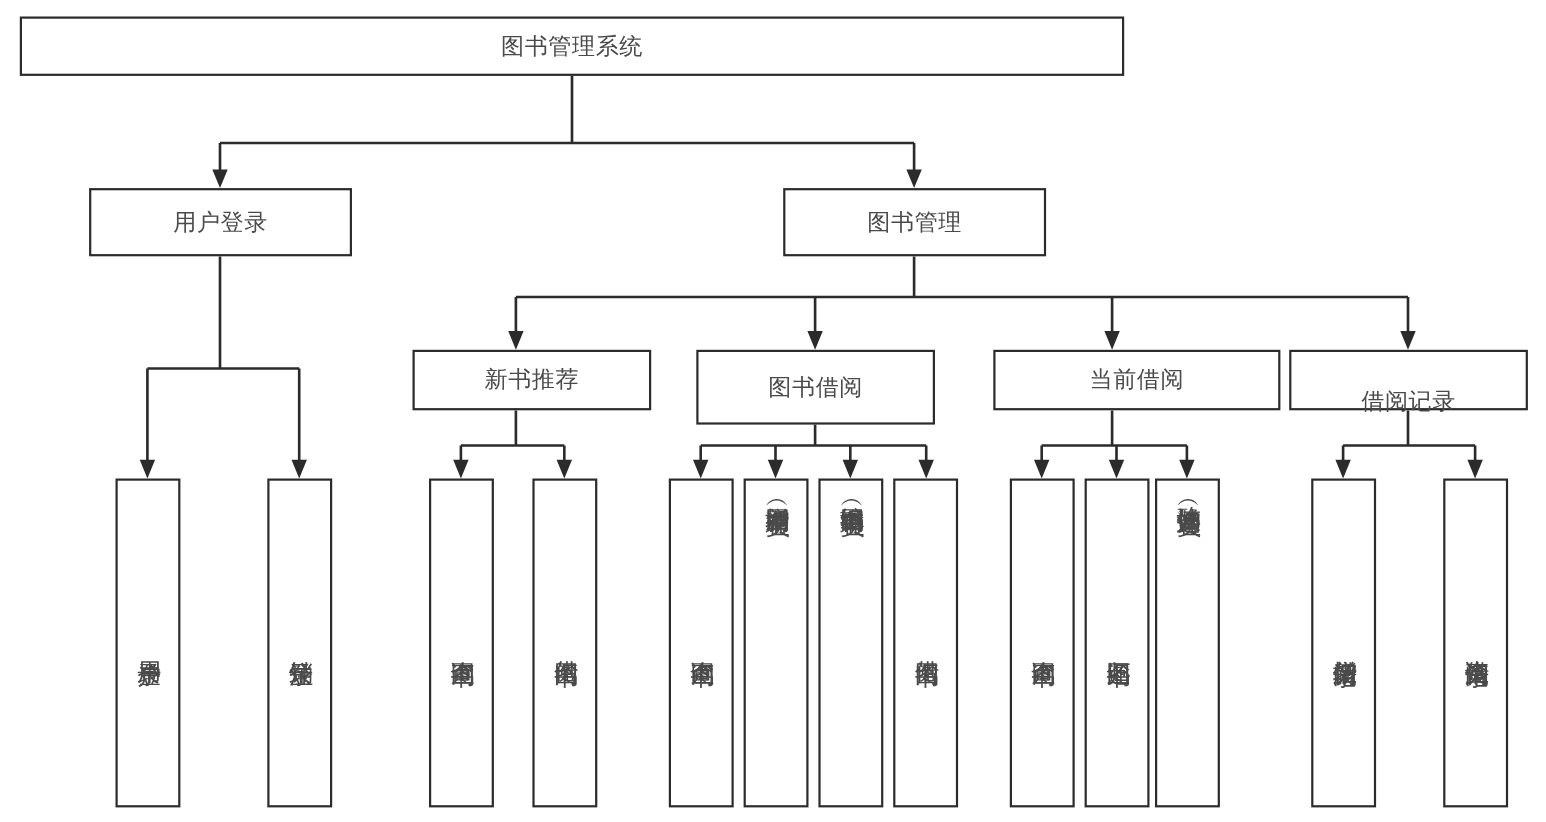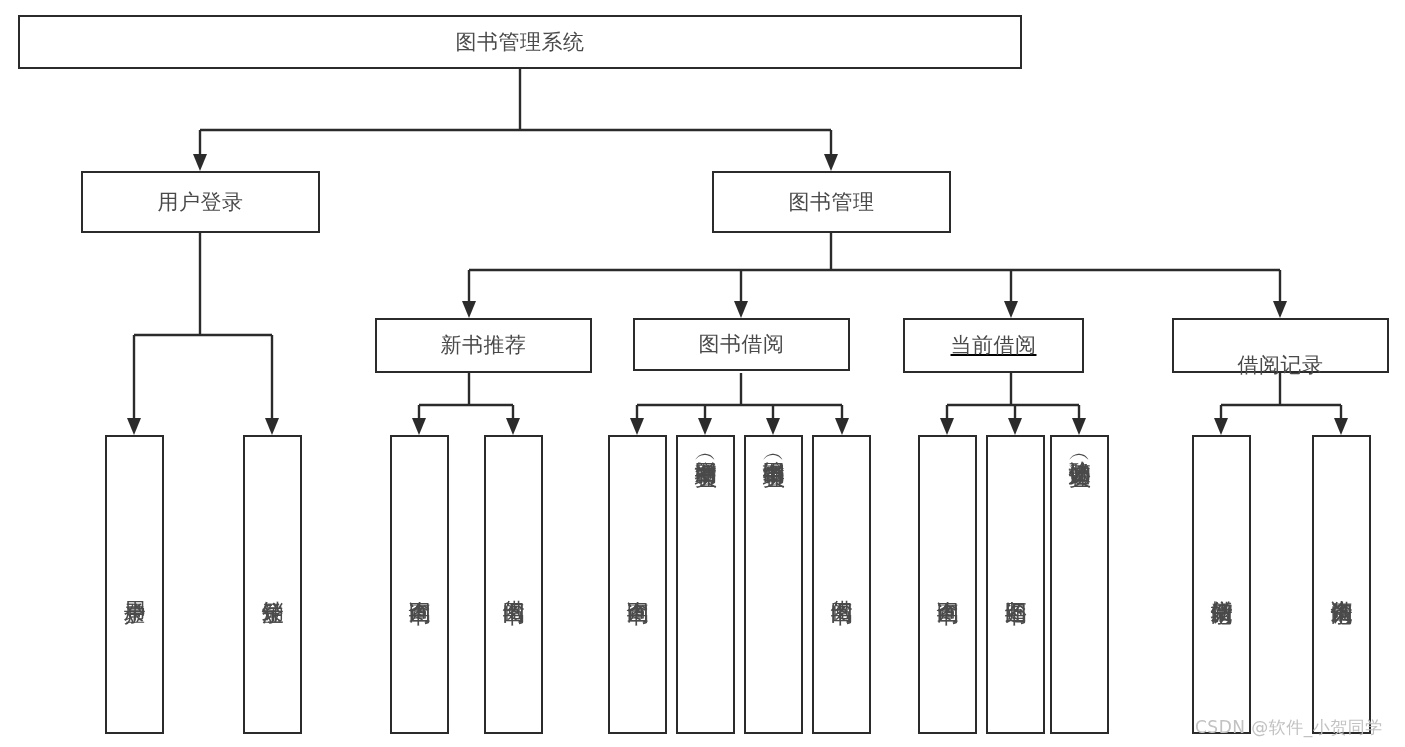--- a/index.html
+++ b/index.html
@@ -135,24 +135,24 @@
       </div>
       <div class="node" style="left: 81px; top: 171px; width: 239px; height: 62px; border-color: rgb(43, 43, 43);">
         <span class="node-label" style="color: rgb(74, 74, 74);">用户登录</span>
       </div>
       <div class="node" style="left: 712px; top: 171px; width: 239px; height: 62px; border-color: rgb(43, 43, 43);">
         <span class="node-label" style="color: rgb(74, 74, 74);">图书管理</span>
       </div>
       <div class="node" style="left: 361px; top: 318px; width: 217px; height: 55px; border-color: rgb(43, 43, 43); margin-left: 14px;">
         <span class="node-label" style="color: rgb(74, 74, 74);">新书推荐</span>
       </div>
-      <div class="node" style="left: 633px; top: 318px; width: 217px; height: 53px; border-color: rgb(43, 43, 43);">
+      <div class="node" style="left: 633px; top: 318px; width: 217px; height: 68px; border-color: rgb(43, 43, 43);">
         <span class="node-label" style="color: rgb(74, 74, 74);">图书借阅</span>
       </div>
-      <div class="node" style="left: 903px; top: 318px; width: 181px; height: 55px; border-color: rgb(43, 43, 43); text-decoration: underline;">
+      <div class="node" style="left: 903px; top: 318px; width: 261px; height: 55px; border-color: rgb(43, 43, 43);">
         <span class="node-label" style="color: rgb(74, 74, 74);">当前借阅</span>
       </div>
       <div class="node" style="left: 1172px; top: 318px; width: 217px; height: 55px; border-color: rgb(43, 43, 43);">
         <span class="node-label" style="color: rgb(74, 74, 74); margin-top: 40px;">借阅记录</span>
       </div>
       <div class="node leaf center" style="left: 105px; top: 435px; width: 59px; height: 299px; border-color: rgb(43, 43, 43);">
         <span class="node-label" style="color: rgb(74, 74, 74);">用户登录</span>
       </div>
       <div class="node leaf center" style="left: 243px; top: 435px; width: 59px; height: 299px; border-color: rgb(43, 43, 43);">
         <span class="node-label" style="color: rgb(74, 74, 74);">注销登录</span>
@@ -185,15 +185,14 @@
         <span class="node-label" style="color: rgb(74, 74, 74);">确认归还（管理员）</span>
       </div>
       <div class="node leaf center" style="left: 1192px; top: 435px; width: 59px; height: 299px; border-color: rgb(43, 43, 43);">
         <span class="node-label" style="color: rgb(74, 74, 74);">新增借阅记录</span>
       </div>
       <div class="node leaf center" style="left: 1312px; top: 435px; width: 59px; height: 299px; border-color: rgb(43, 43, 43);">
         <span class="node-label" style="color: rgb(74, 74, 74);">查询借阅记录</span>
       </div>
     </div>
 
-  <div class="watermark" style="left: 1195px; top: 716px; color: rgb(194, 194, 194);">CSDN @软件_小贺同学</div>
 
 </div>
 
 </body></html>

